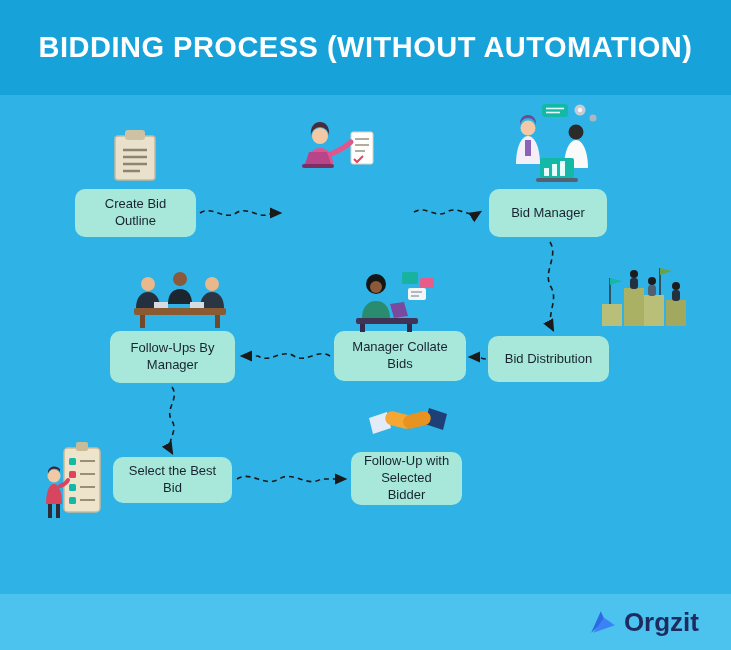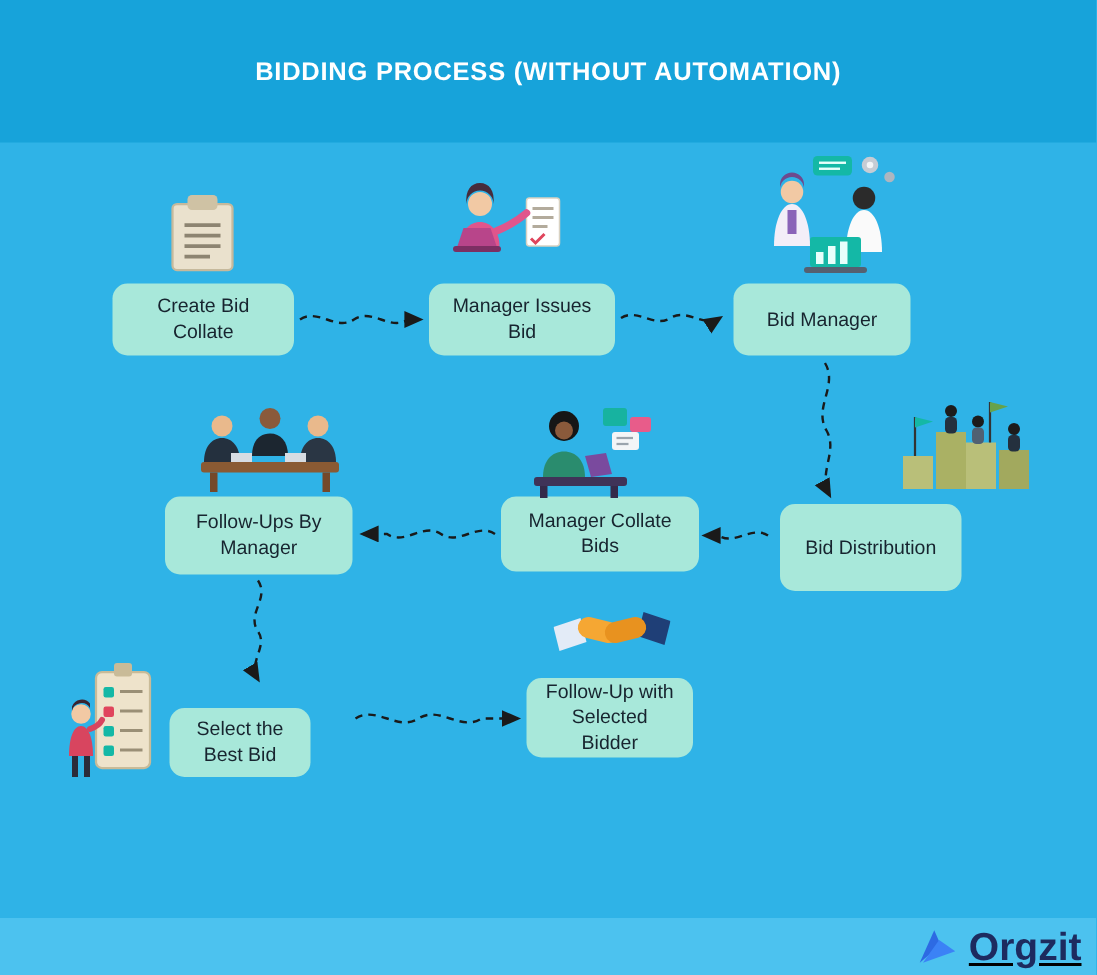--- a/index.html
+++ b/index.html
@@ -7,28 +7,27 @@
   .canvas {
     position:relative; width:731px; height:650px;
     background:#2fb3e7; overflow:hidden;
     font-family:"Liberation Sans", sans-serif;
   }
   .header-band {
     position:absolute; top:0; left:0; width:731px; height:95px;
     background:#17a3da; display:flex; align-items:center; justify-content:center;
   }
   .title {
-    color:#ffffff; font-size:17px; font-weight:800; letter-spacing:.5px;
+    color:#ffffff; font-size:29px; font-weight:800; letter-spacing:.5px;
     text-align:center;
   }
   .footer-band {
-    position:absolute; bottom:0; left:0; width:731px; height:38px;
+    position:absolute; bottom:0; left:0; width:731px; height:56px;
     background:#4cc2ef; display:flex; align-items:center; justify-content:flex-end;
-    padding-right:10px;
-    text-decoration:underline;
+    padding-right:32px;
   }
   .brand { display:flex; align-items:center; gap:7px; }
   .brand-text { color:#1d2b5f; font-size:26px; font-weight:700; }
   .node {
     position:absolute; background:#a8e8da; border-radius:10px;
     color:#17242f; font-size:13px; font-weight:500; line-height:1.3;
     display:flex; align-items:center; justify-content:center;
     text-align:center; padding:4px 10px;
   }
   .arrows { position:absolute; left:0; top:0; pointer-events:none; }
@@ -54,27 +53,26 @@
     </defs>
     <path class="flow" marker-end="url(#ah)" d="M200 213 c 12 -8 24 8 36 0 c 12 -8 24 8 36 0 l 8 0"></path>
     <path class="flow" marker-end="url(#ah)" d="M414 212 c 11 -7 22 7 33 0 c 11 -7 22 7 33 0"></path>
     <path class="flow" marker-end="url(#ah)" d="M550 242 c 9 15 -8 30 1 45 c 8 14 -6 28 2 43"></path>
     <path class="flow" marker-end="url(#ah)" d="M512 357 c -11 -7 -22 7 -33 0 l -9 0"></path>
     <path class="flow" marker-end="url(#ah)" d="M330 356 c -12 -8 -24 8 -36 0 c -12 -8 -24 8 -36 0 l -16 0"></path>
     <path class="flow" marker-end="url(#ah)" d="M172 387 c 8 12 -8 22 0 34 c 7 10 -7 20 0 32"></path>
     <path class="flow" marker-end="url(#ah)" d="M237 479 c 14 -9 28 9 42 0 c 14 -9 28 9 42 0 l 24 0"></path>
   </svg>
 
-  <div class="node" style="left:75px;top:189px;width:121px;height:48px">Create Bid Collate</div>
-  <div class="node" style="left:286px;top:189px;width:124px;height:48px">Manager Issues Bid</div>
+  <div class="node" style="left:75px;top:189px;width:121px;height:48px">Create Bid Outline</div>
   <div class="node" style="left:489px;top:189px;width:118px;height:48px">Bid Manager</div>
-  <div class="node" style="left:520px;top:336px;width:121px;height:58px">Bid Distribution</div>
+  <div class="node" style="left:488px;top:336px;width:121px;height:46px">Bid Distribution</div>
   <div class="node" style="left:334px;top:331px;width:132px;height:50px">Manager Collate Bids</div>
   <div class="node" style="left:110px;top:331px;width:125px;height:52px">Follow-Ups By Manager</div>
-  <div class="node" style="left:113px;top:472px;width:94px;height:46px">Select the Best Bid</div>
+  <div class="node" style="left:113px;top:457px;width:119px;height:46px">Select the Best Bid</div>
   <div class="node" style="left:351px;top:452px;width:111px;height:53px">Follow-Up with Selected Bidder</div>
 
   <svg class="illus" style="left:110px;top:127px;width:50px;height:58px" viewBox="0 0 50 58">
     <rect x="5" y="9" width="40" height="44" rx="3" fill="#eae1cd" stroke="#c6b99c" stroke-width="1.5"></rect>
     <rect x="15" y="3" width="20" height="10" rx="3" fill="#cfc2a4"></rect>
     <line x1="13" y1="23" x2="37" y2="23" stroke="#8d8471" stroke-width="2.5"></line>
     <line x1="13" y1="30" x2="37" y2="30" stroke="#8d8471" stroke-width="2.5"></line>
     <line x1="13" y1="37" x2="37" y2="37" stroke="#8d8471" stroke-width="2.5"></line>
     <line x1="13" y1="44" x2="30" y2="44" stroke="#8d8471" stroke-width="2.5"></line>
   </svg>

